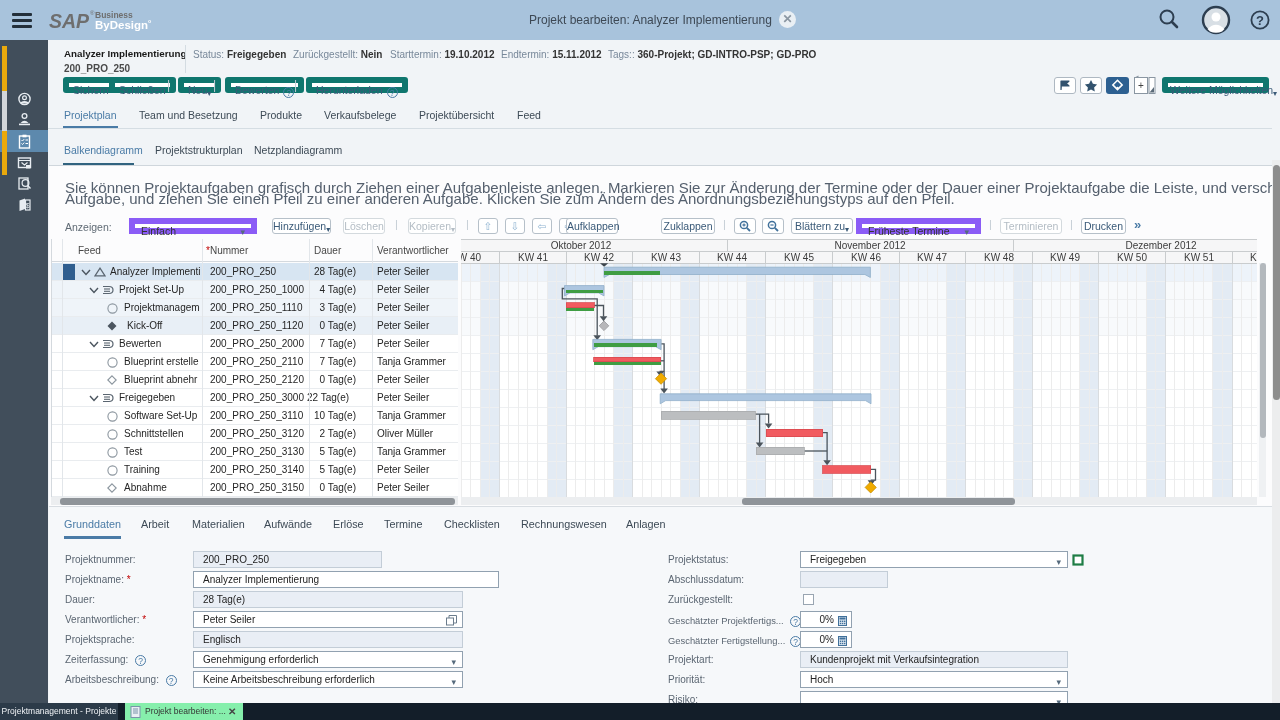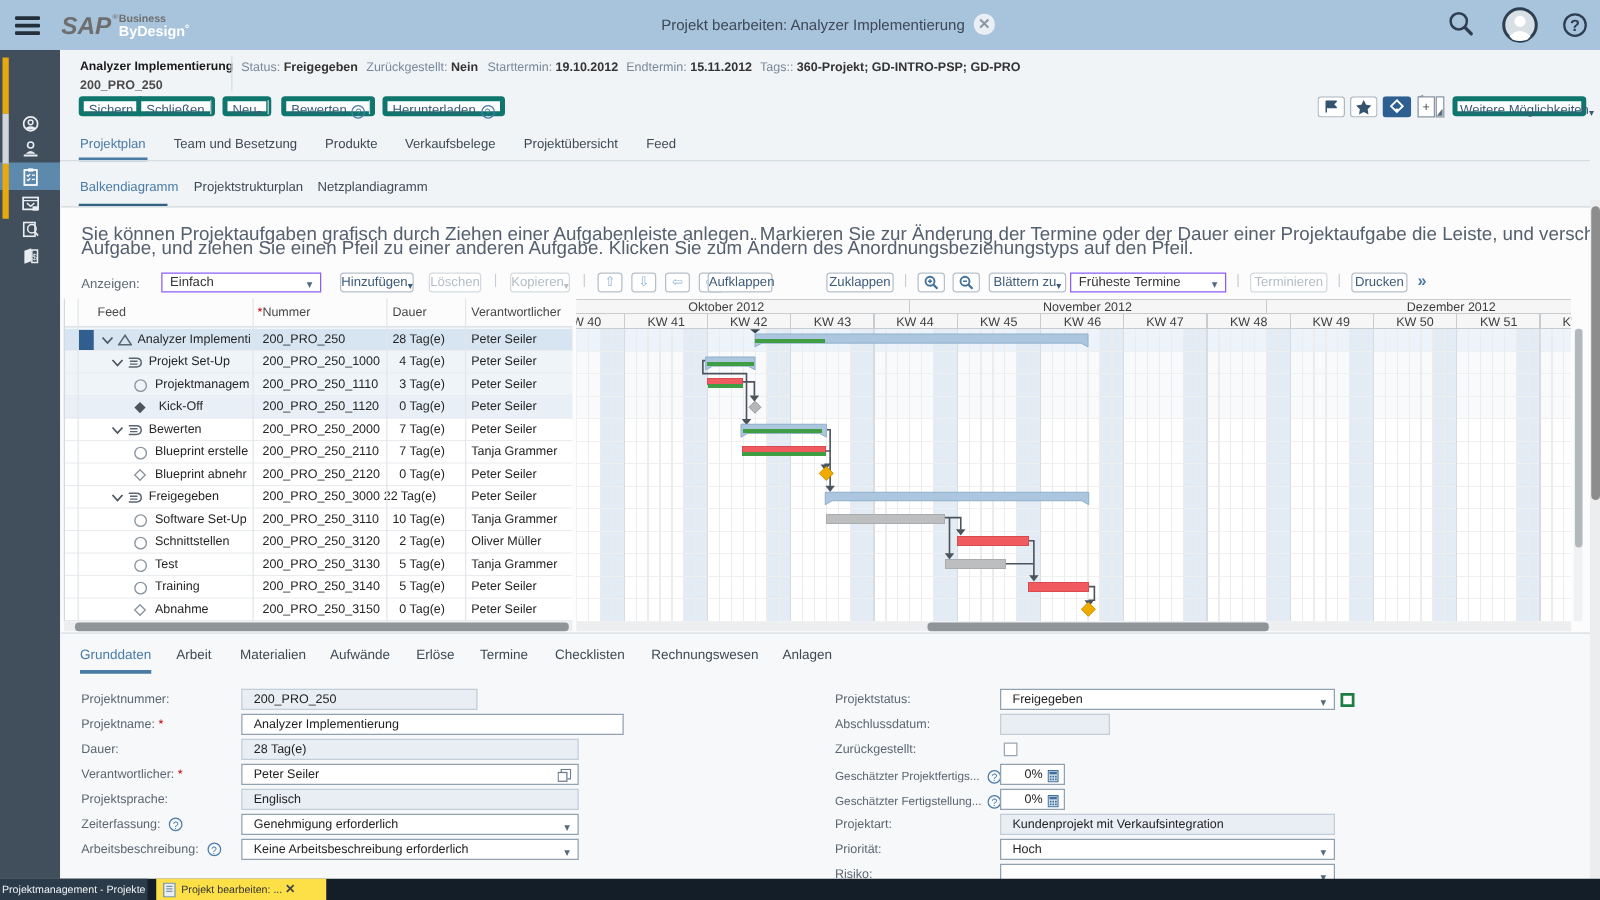--- a/index.html
+++ b/index.html
@@ -18,56 +18,56 @@
 #sidesel{position:absolute;left:0;top:51px;width:48px;height:21px;background:#5d89ad}
 .strip{position:absolute;left:2px;width:5px}
 .icon{position:absolute;left:17px;width:15px;height:15px}
 
 #hdr-title{position:absolute;left:64px;top:48px;font-size:9.8px;font-weight:bold;color:#1a1a1a}
 #hdr-sub{position:absolute;left:64px;top:63px;font-size:10px;font-weight:bold;color:#4a4a4a}
 .hfield{position:absolute;top:49px;font-size:10px;white-space:nowrap;color:#78889a}
 .hfield b{color:#333}
 #hdr-vline{position:absolute;left:185px;top:45px;width:1px;height:28px;background:#d4dce2}
 
-.btn{position:absolute;top:77px;height:16px;white-space:nowrap;background:#fff;border:4px solid #0f766e;border-radius:3px;font-size:10.5px;color:#3a5a78;text-align:center;line-height:14px;padding:0 4px}
+.btn{position:absolute;top:77px;height:16px;white-space:nowrap;background:#fff;border:6px solid #0f766e;border-radius:3px;font-size:10.5px;color:#3a5a78;text-align:center;line-height:14px;padding:0 4px}
 .btnsep{position:absolute;top:78px;font-size:12px;color:#c3ccd4}
 .qm{display:inline-block;width:11px;height:11px;border:1px solid #4a7ba6;border-radius:50%;font-size:8.5px;line-height:10px;color:#4a7ba6;text-align:center;vertical-align:-2px;margin-left:4px}
 
 .tab{position:absolute;top:109px;font-size:10.5px;color:#3d4a56}
 #tabline{position:absolute;left:48px;top:128px;width:1224px;height:1px;background:#d5dde3}
 .stab{position:absolute;top:144px;font-size:10.5px;color:#3d4a56}
 #stabline{position:absolute;left:63px;top:163px;width:71px;height:2px;background:#31637f}
 
 #panel{position:absolute;left:49px;top:165px;width:1223px;height:341px;background:#fcfcfd;border-top:1px solid #cfd6dc}
 #desc{position:absolute;left:65px;top:182px;font-size:15px;line-height:11.4px;color:#55606e;white-space:nowrap}
 
 .tbtn{position:absolute;top:218px;height:16px;background:#fff;border:1px solid #b6c0c9;border-radius:3px;font-size:10.5px;color:#3a5a78;text-align:center;line-height:14px}
 .tbtn.dis{color:#b4bdc5;border-color:#d4dade}
 .tsep{position:absolute;top:218px;font-size:11px;color:#c3ccd4}
 #anz{position:absolute;left:65px;top:221px;font-size:10.5px;color:#5f6a74}
-.ddl{position:absolute;background:#fff;border:1px solid #8b5cf6;font-size:10.5px;color:#333}
+.ddl{position:absolute;background:#fff;border:6px solid #8b5cf6;font-size:10.5px;color:#333}
 .chev{position:absolute;right:6px;top:1px;color:#556a7c;font-size:9px}
 .tablecell{position:absolute;font-size:10px;color:#474747}
 .row{position:absolute;left:51px;width:407px;height:18px}
 .rname{position:absolute;top:3.5px;font-size:10px;color:#252525;white-space:nowrap;overflow:hidden}
 
 .hscroll{position:absolute;height:7px;border-radius:3px;background:#8f9499}
 
 #bpane{position:absolute;left:49px;top:506px;width:1223px;height:197px;background:#f6f8fa;border-top:1px solid #d8dde2}
 .btab{position:absolute;top:518px;font-size:10.8px;color:#3d4a56}
 #btabline{position:absolute;left:64px;top:536px;width:57px;height:3px;background:#4a7ba6}
 .flabel{position:absolute;font-size:10px;color:#5b6672;white-space:nowrap}
 .fctl{position:absolute;height:17px;font-size:10px;color:#222;line-height:16px}
 .ro{background:#e9eef5;border:1px solid #c3cdd7}
 .wi{background:#fff;border:1px solid #91a1b0}
 .red{color:#c00000}
 
 #taskbar{position:absolute;left:0;top:703px;width:1280px;height:17px;background:#131e29}
 #ttab1{position:absolute;left:0px;top:703px;width:118px;height:17px;background:#2c3b49;color:#f0f3f6;font-size:8.5px;line-height:17px;text-align:center;white-space:nowrap}
-#ttab2{position:absolute;left:125px;top:703px;width:136px;height:17px;background:#fde047;color:#333;font-size:8.5px;line-height:17px;white-space:nowrap}
+#ttab2{position:absolute;left:125px;top:703px;width:118px;height:17px;background:#86efac;color:#333;font-size:8.5px;line-height:17px;white-space:nowrap}
 </style>
 </head>
 <body>
 <div id="root">
 
 <div id="topbar">
   <div class="hbar" style="top:13px"></div>
   <div class="hbar" style="top:19px"></div>
   <div class="hbar" style="top:25px"></div>
   <svg id="saplogo" viewBox="0 0 130 30">

